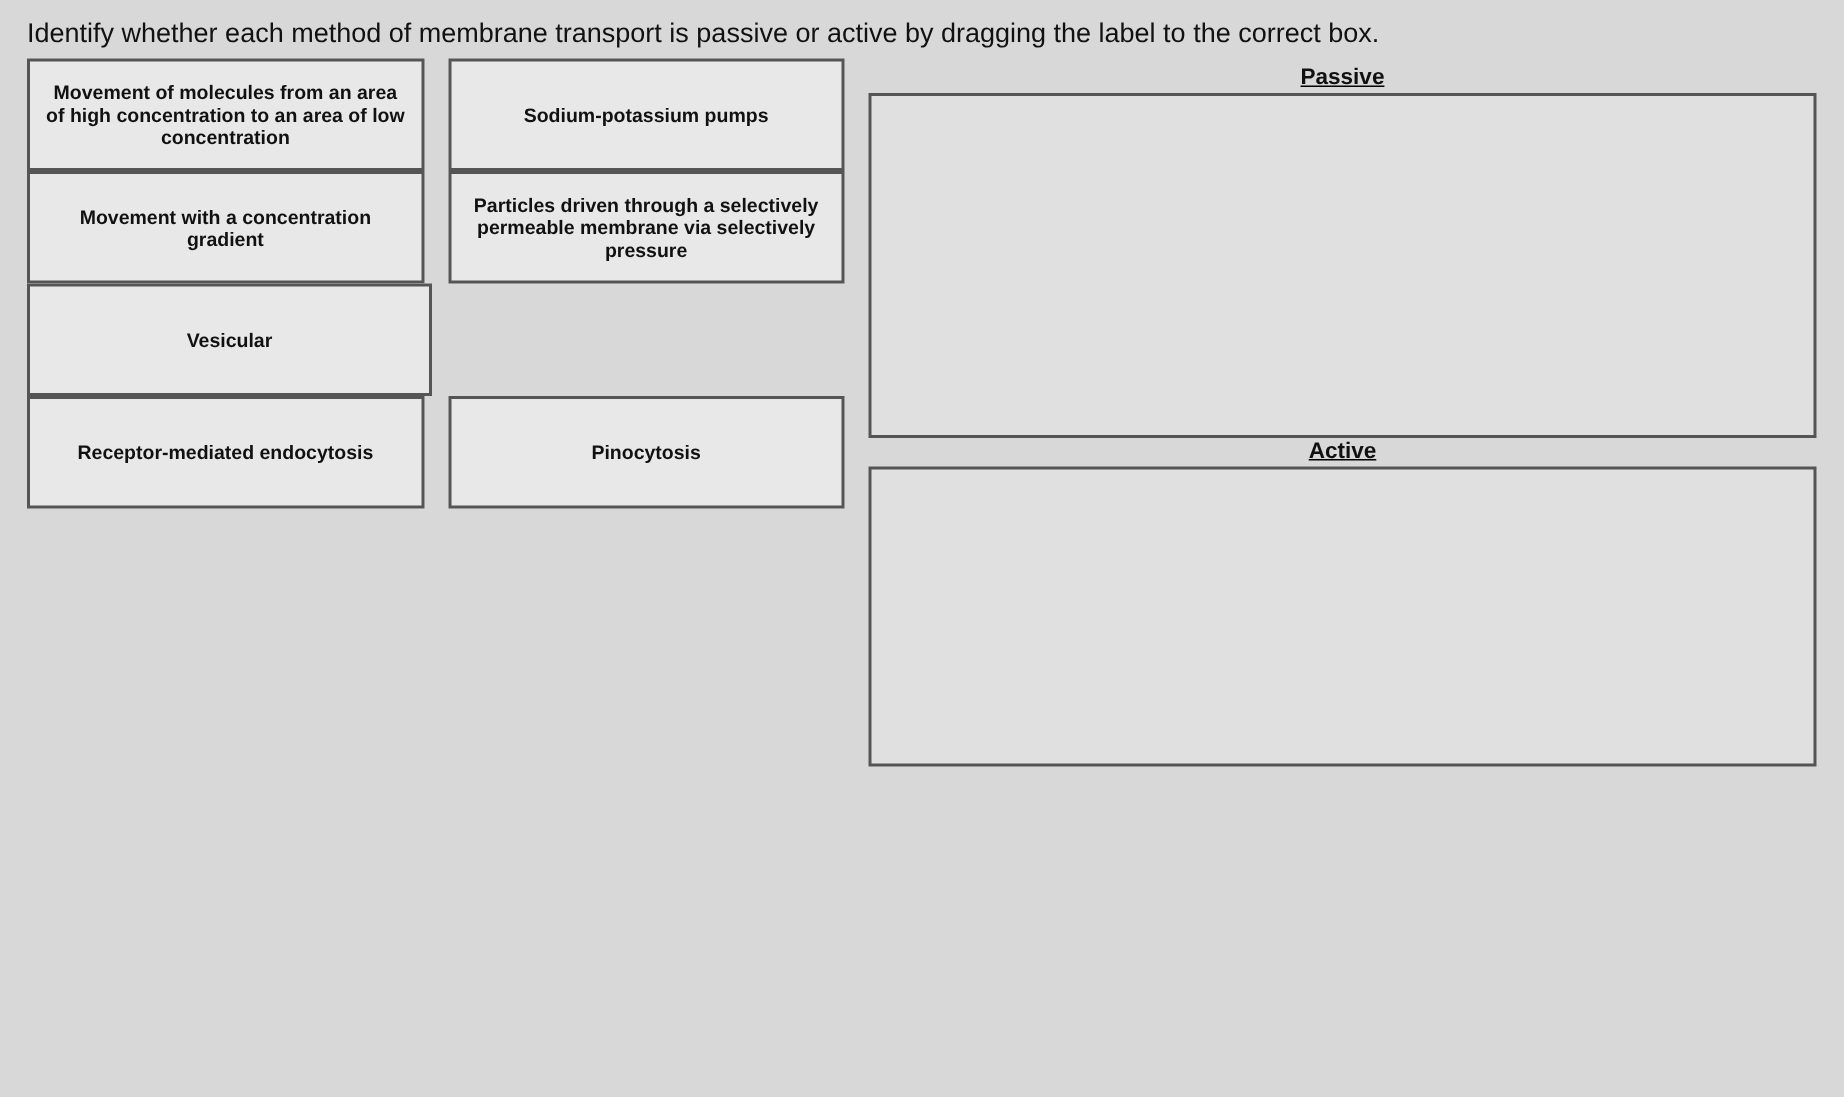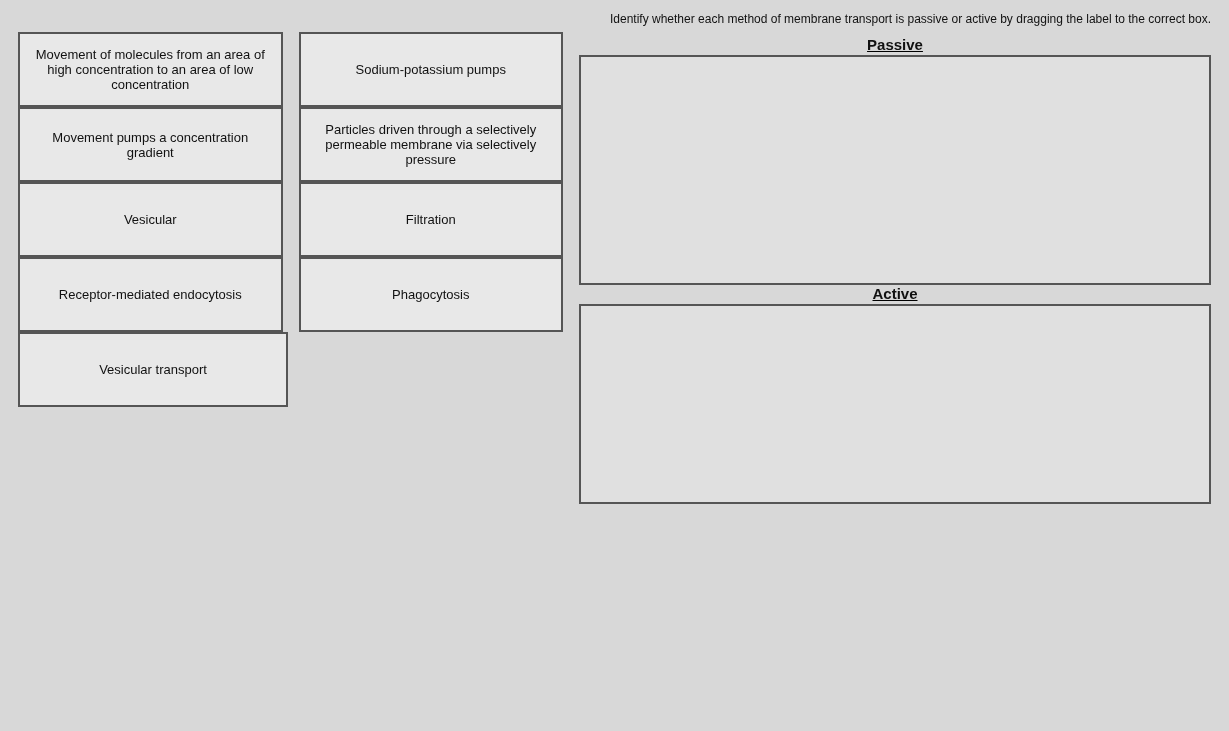--- a/index.html
+++ b/index.html
@@ -11,23 +11,22 @@
       width: 1229px;
       height: 731px;
       background: #d8d8d8;
       font-family: Arial, sans-serif;
       font-size: 13px;
       overflow: hidden;
       position: relative;
     }
     .instruction {
       padding: 12px 18px 6px 18px;
-      font-size: 12px;
+      font-size: 18px;
       color: #111;
-      text-align: right;
     }
     .main-area {
       display: flex;
       flex-direction: row;
       padding: 0 18px;
       gap: 16px;
     }
     .labels-section {
       display: flex;
       flex-direction: column;
@@ -47,20 +46,21 @@
       align-items: center;
       justify-content: center;
       text-align: center;
       padding: 8px 10px;
       cursor: grab;
       user-select: none;
       font-size: 13px;
       color: #111;
       width: 270px;
       min-height: 75px;
+      font-weight: bold;
     }
     .label-card:nth-child(2) {
       margin-left: 16px;
     }
     .drop-zones-section {
       display: flex;
       flex-direction: column;
       flex: 1;
       gap: 0;
       text-decoration: underline;
@@ -90,33 +90,31 @@
 
 <div class="instruction">Identify whether each method of membrane transport is passive or active by dragging the label to the correct box.</div>
 
 <div class="main-area">
   <div class="labels-section">
     <div class="label-row">
       <div class="label-card">Movement of molecules from an area of high concentration to an area of low concentration</div>
       <div class="label-card">Sodium-potassium pumps</div>
     </div>
     <div class="label-row">
-      <div class="label-card">Movement pumps a concentration gradient</div>
+      <div class="label-card">Movement with a concentration gradient</div>
       <div class="label-card">Particles driven through a selectively permeable membrane via selectively pressure</div>
     </div>
     <div class="label-row">
       <div class="label-card">Vesicular</div>
-      <div class="label-card">Filtration</div>
     </div>
     <div class="label-row">
       <div class="label-card">Receptor-mediated endocytosis</div>
-      <div class="label-card">Phagocytosis</div>
+      <div class="label-card">Pinocytosis</div>
     </div>
     <div class="label-row">
-      <div class="label-card">Vesicular transport</div>
     </div>
   </div>
 
   <div class="drop-zones-section">
     <div class="drop-zone-label">Passive</div>
     <div class="drop-zone-box passive-zone"></div>
     <div class="drop-zone-label" style="padding-top: 0;">Active</div>
     <div class="drop-zone-box active-zone"></div>
   </div>
 </div>

